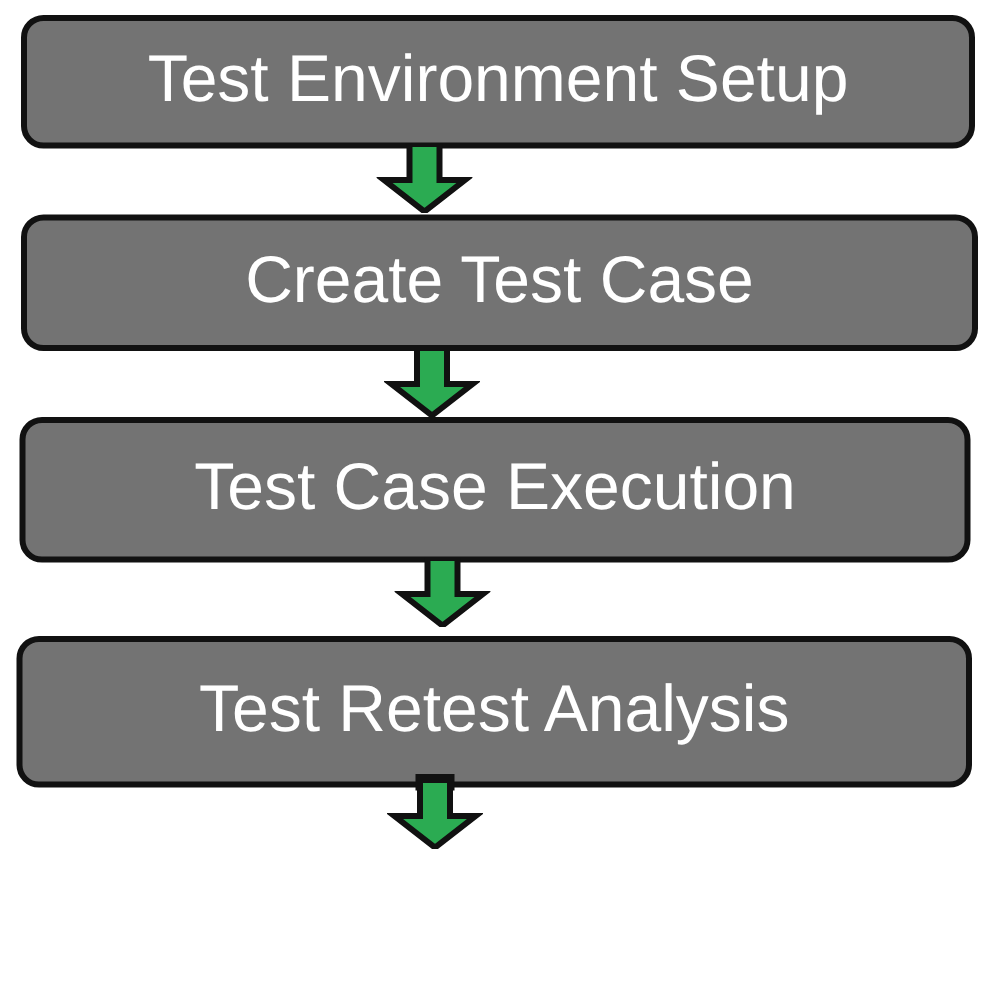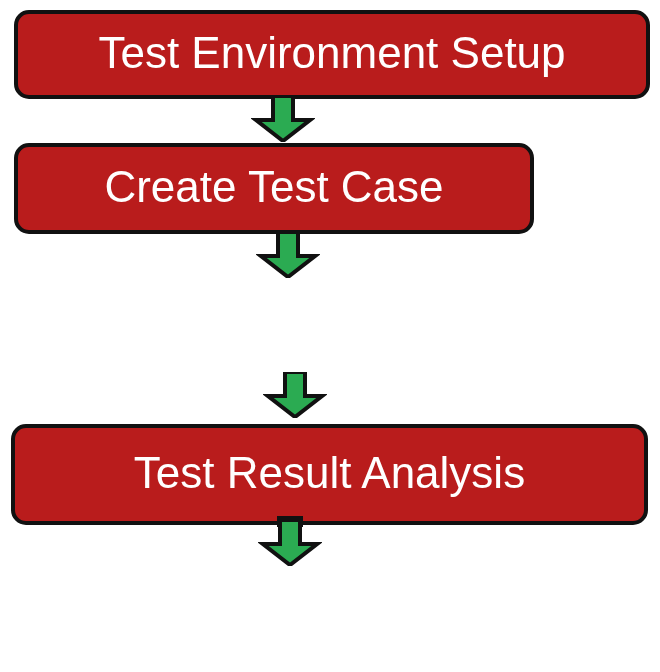--- a/index.html
+++ b/index.html
@@ -11,39 +11,39 @@
   .canvas {
     position: relative;
     width: 660px;
     height: 672px;
     background: #ffffff;
     overflow: hidden;
   }
   .step-box {
     position: absolute;
     box-sizing: border-box;
-    background: #b91c1c;
+    background: #737373;
     border: 4px solid #111111;
     border-radius: 15px;
     display: flex;
     align-items: center;
     justify-content: center;
   }
   .step-label {
     color: #ffffff;
     font-size: 44px;
     font-weight: 400;
     letter-spacing: 0px;
     white-space: nowrap;
     line-height: 1;
     padding-bottom: 4px;
   }
   
   #box-0 { left: 14px;  top: 10px;  width: 636px; height: 89px;  }
-  #box-1 { left: 14px;  top: 143px; width: 520px; height: 91px; align-items: center;  }
+  #box-1 { left: 14px;  top: 143px; width: 638px; height: 91px; align-items: center;  }
   #box-2 { left: 13px;  top: 278px; width: 634px; height: 97px;  }
   #box-3 { left: 11px;  top: 424px; width: 637px; height: 101px; }
   #box-4 { left: 13px;  top: 568px; width: 630px; height: 90px;  }
 
   .arrow {
     position: absolute;
     width: 64px;
     height: 46px;
   }
   #arrow-0 { left: 251px; top: 96px;  }
@@ -74,27 +74,30 @@
   </svg>
 
   <div class="step-box" id="box-1">
     <span class="step-label">Create Test Case</span>
   </div>
 
   <svg class="arrow" id="arrow-1" viewBox="0 0 64 46">
     <polygon points="22,0 42,0 42,24 59,24 32,45 5,24 22,24" fill="#2bab52" stroke="#111111" stroke-width="4" stroke-linejoin="miter"></polygon>
   </svg>
 
+  <div class="step-box" id="box-2">
+    <span class="step-label">Test Case Execution</span>
+  </div>
 
   <svg class="arrow" id="arrow-2" viewBox="0 0 64 46">
     <polygon points="22,0 42,0 42,24 59,24 32,45 5,24 22,24" fill="#2bab52" stroke="#111111" stroke-width="4" stroke-linejoin="miter"></polygon>
   </svg>
 
   <div class="step-box" id="box-3">
-    <span class="step-label">Test Result Analysis</span>
+    <span class="step-label">Test Retest Analysis</span>
   </div>
 
   <div class="arrow-cap"></div>
   <svg class="arrow" id="arrow-3" viewBox="0 0 64 46">
     <polygon points="22,0 42,0 42,24 59,24 32,45 5,24 22,24" fill="#2bab52" stroke="#111111" stroke-width="4" stroke-linejoin="miter"></polygon>
   </svg>
 
 
 </div>
 

